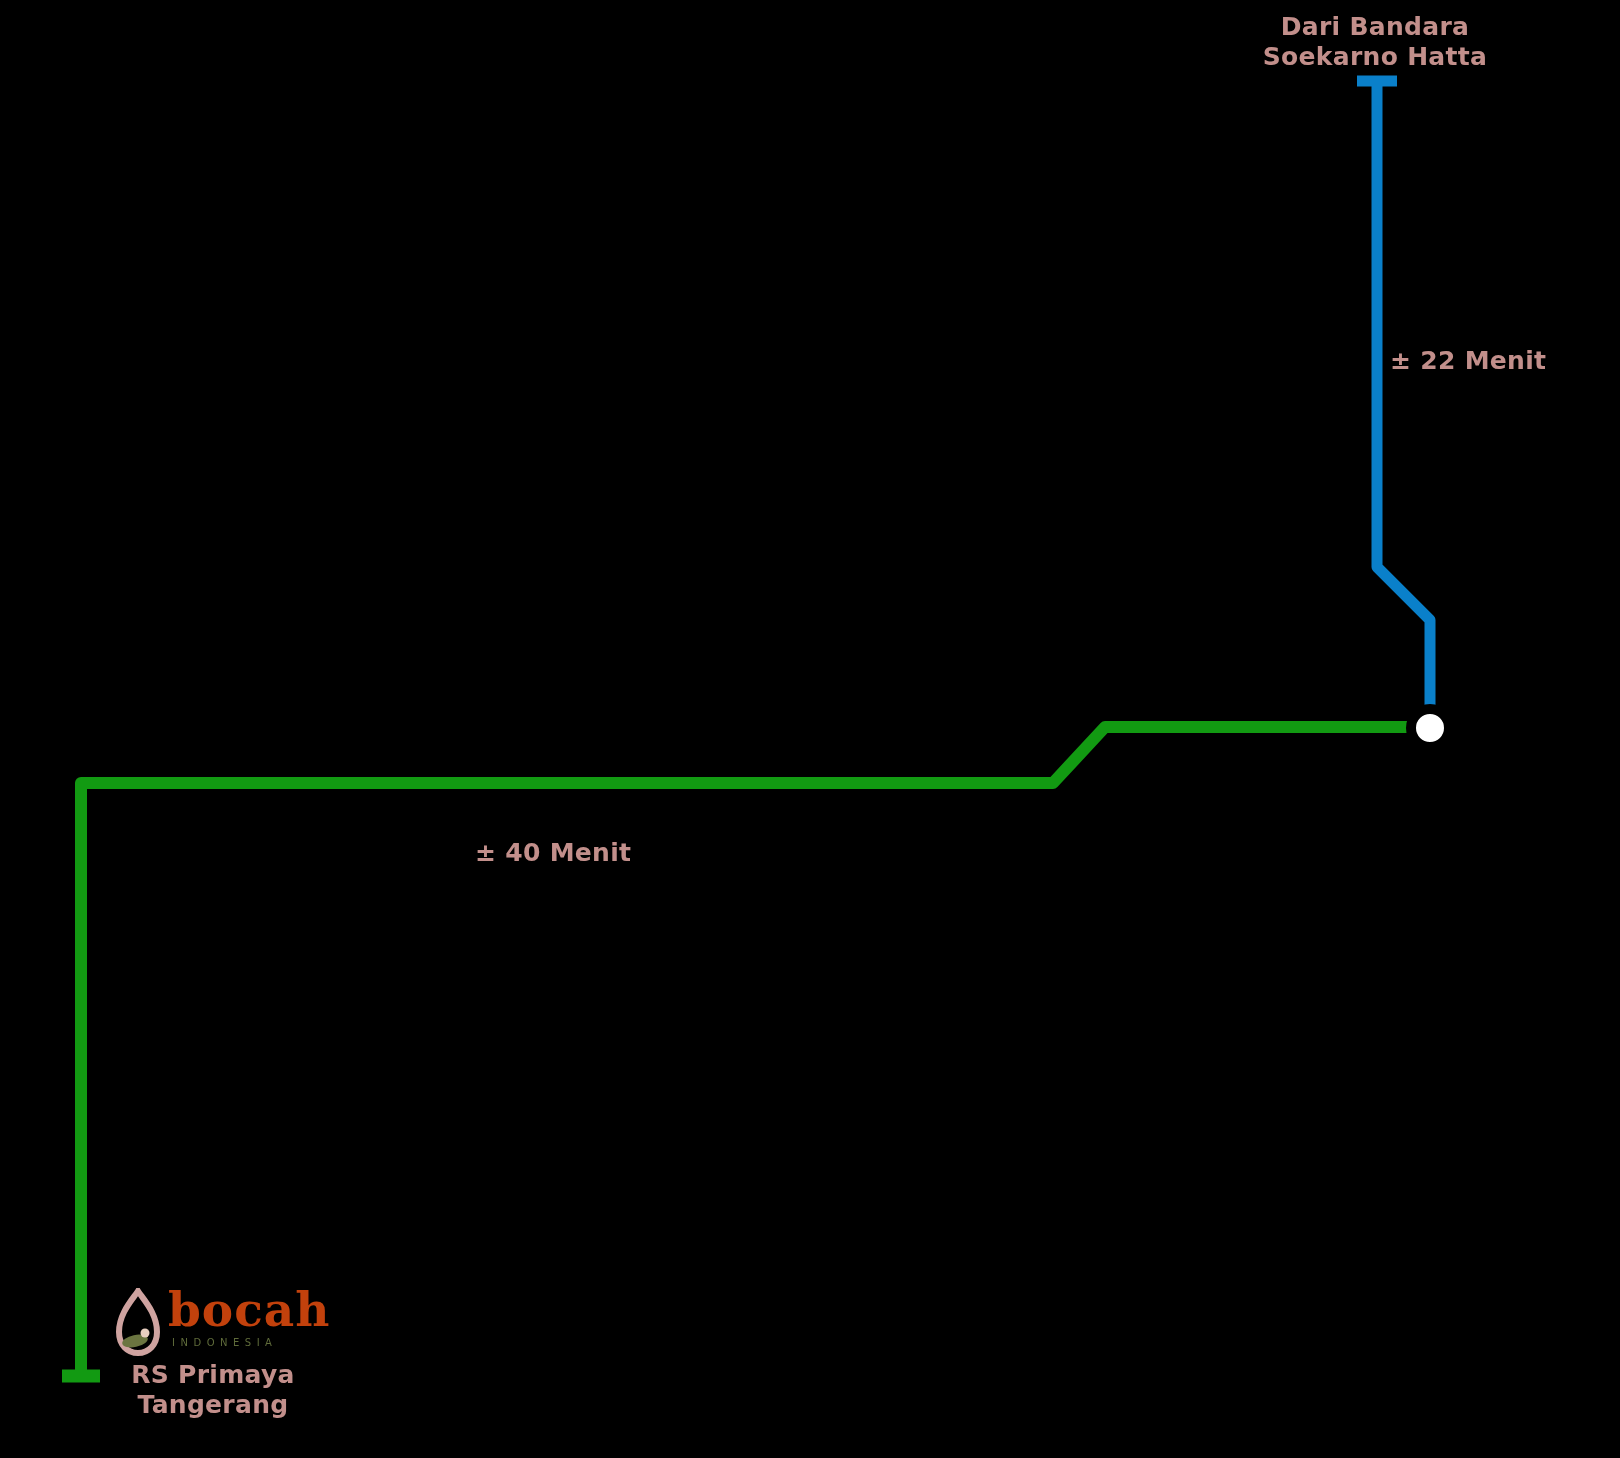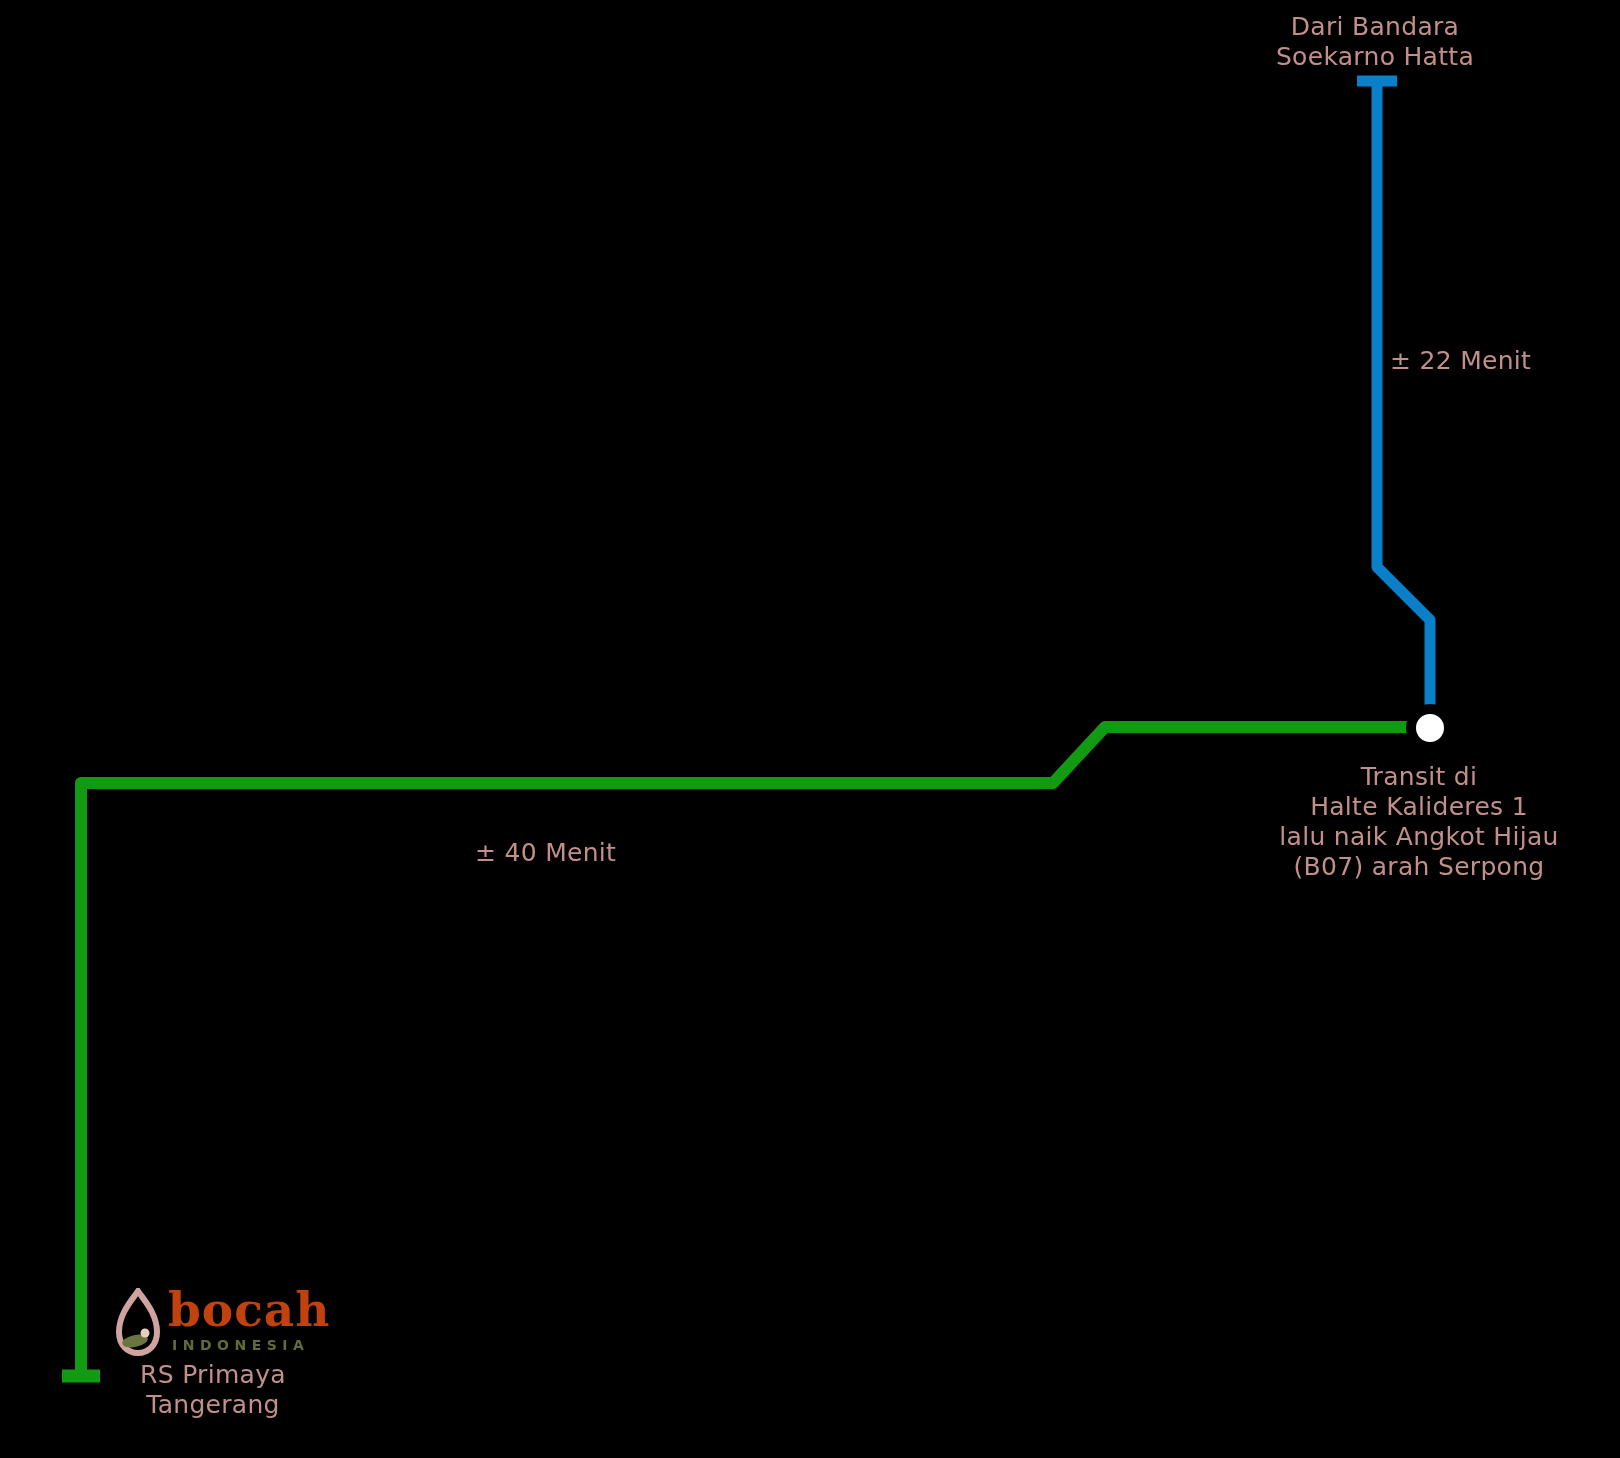--- a/index.html
+++ b/index.html
@@ -8,21 +8,21 @@
     width: 1620px;
     height: 1458px;
     background: #000;
     overflow: hidden;
     font-family: "DejaVu Sans", sans-serif;
   }
   .route-svg { position: absolute; left: 0; top: 0; }
   .label {
     position: absolute;
     color: #c28f8b;
-    font-weight: 400;
+    font-weight: 700;
     font-size: 25px;
     line-height: 30px;
     letter-spacing: 0.3px;
   }
   .centered { text-align: center; }
   .origin-label   { left: 1175px; top: 12px;  width: 400px; }
   .leg1-duration  { left: 1390px; top: 346px; }
   .transit-label  { left: 1219px; top: 762px; width: 400px; }
   .leg2-duration  { left: 475px;  top: 838px; width: 300px; text-align: left; }
   .destination-label { left: 63px; top: 1360px; width: 300px; }
@@ -36,22 +36,22 @@
     position: absolute; left: 56px; top: 0px;
     font-family: "DejaVu Serif", serif;
     font-weight: 600;
     font-size: 47px;
     line-height: 48px;
     color: #c2410c;
     letter-spacing: 1px;
   }
   .logo-subtitle {
     position: absolute; left: 60px; top: 51px;
-    font-size: 14px;
-    font-weight: 700;
+    font-size: 10px;
+    font-weight: 400;
     color: #5f6b3a;
     letter-spacing: 5.5px;
   }
 </style>
 </head>
 <body>
 
 <div class="canvas">
 
   <svg class="route-svg" width="1620" height="1458" viewBox="0 0 1620 1458">
@@ -65,26 +65,20 @@
     <circle cx="1430" cy="728" r="19" stroke-width="10" fill="#ffffff" stroke="#000000"></circle>
   </svg>
 
   <div class="label centered origin-label">
     <div>Dari Bandara</div>
     <div>Soekarno Hatta</div>
   </div>
 
   <div class="label leg1-duration">± 22 Menit</div>
 
-  <div class="label centered transit-label">
-    <div>Transit di</div>
-    <div>Halte Kalideres 1</div>
-    <div>lalu naik Angkot Hijau</div>
-    <div>(B07) arah Serpong</div>
-  </div>
 
   <div class="label leg2-duration">± 40 Menit</div>
 
   <div class="logo">
     <svg class="logo-egg" width="52" height="70" viewBox="0 0 52 70">
       <path d="M26 3 C 21 11, 7 25, 7 44 C 7 57, 15.5 65, 26 65 C 36.5 65, 45 57, 45 44 C 45 25, 31 11, 26 3 Z" fill="none" stroke-width="6" stroke-linecap="round" stroke="#cfa3a0"></path>
       <ellipse cx="23" cy="53" rx="13" ry="6" transform="rotate(-12 23 53)" fill="#6b7540"></ellipse>
       <circle cx="33" cy="45" r="4.5" fill="#e9cfc0"></circle>
     </svg>
     <div class="logo-name">bocah</div>

